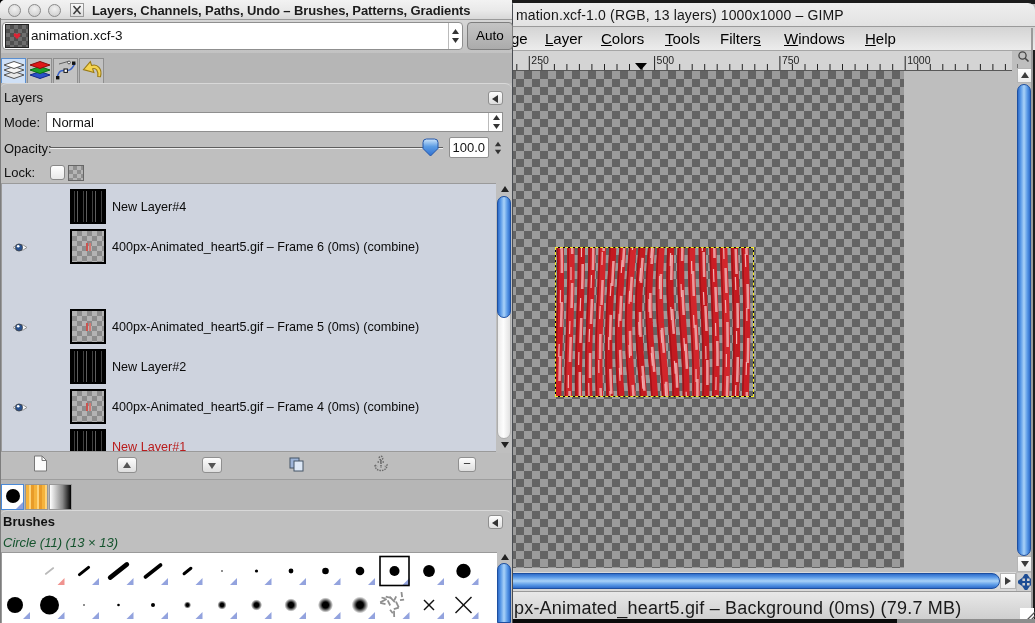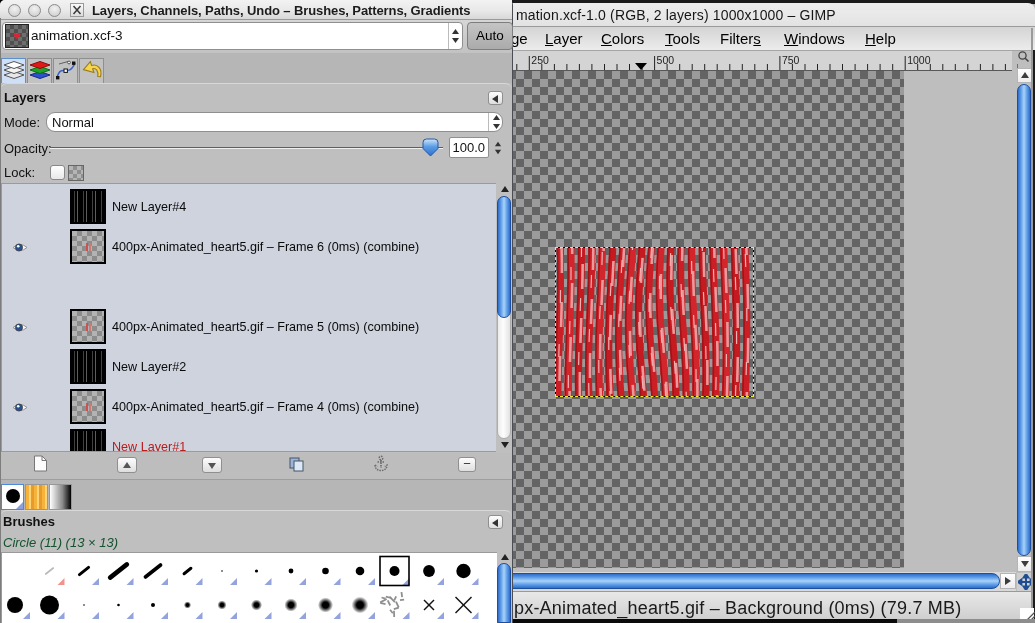--- a/index.html
+++ b/index.html
@@ -18,21 +18,21 @@
 .tri-d{width:0;height:0;border-left:4px solid transparent;border-right:4px solid transparent;border-top:6px solid #222}
 .tri-l{width:0;height:0;border-top:4px solid transparent;border-bottom:4px solid transparent;border-right:6px solid #333}
 .tri-r{width:0;height:0;border-top:4px solid transparent;border-bottom:4px solid transparent;border-left:6px solid #333}
 .lbl{font-size:13px;color:#111}
 svg{display:block}
 </style></head><body>
 
 <div id="main">
  <div class="abs" style="left:0;top:0;width:595px;height:4px;background:#1c1c1c"></div>
  <div class="abs" style="left:0;top:3px;width:595px;height:24px;background:linear-gradient(#efefef,#e2e2e2);border-bottom:1px solid #9a9a9a;border-radius:0 7px 0 0">
-  <div class="abs" style="left:76px;top:4px;font-size:14px;font-weight:500;letter-spacing:0.15px;color:#161616;white-space:nowrap">mation.xcf-1.0 (RGB, 2 layers) 1000x1000 – GIMP</div>
+  <div class="abs" style="left:76px;top:4px;font-size:14px;font-weight:500;letter-spacing:0.15px;color:#161616;white-space:nowrap">mation.xcf-1.0 (RGB, 13 layers) 1000x1000 – GIMP</div>
  </div>
  <div class="abs" style="left:0;top:27px;width:595px;height:24px;background:linear-gradient(#d4d4d4,#ececec);border-bottom:1px solid #a5a5a5"></div>
  <div class="abs" style="top:30px;left:46px;font-size:15px;color:#000">Image</div>
  <div class="abs" style="top:30px;left:105px;font-size:15px;color:#000"><u>L</u>ayer</div>
  <div class="abs" style="top:30px;left:161px;font-size:15px;color:#000"><u>C</u>olors</div>
  <div class="abs" style="top:30px;left:225px;font-size:15px;color:#000"><u>T</u>ools</div>
  <div class="abs" style="top:30px;left:280px;font-size:15px;color:#000">Filter<u>s</u></div>
  <div class="abs" style="top:30px;left:344px;font-size:15px;color:#000"><u>W</u>indows</div>
  <div class="abs" style="top:30px;left:425px;font-size:15px;color:#000"><u>H</u>elp</div>
 
@@ -289,27 +289,27 @@
         <circle cx="15" cy="3.5" r="1.4" fill="#fff" stroke="#333" stroke-width="0.8"></circle>
       </svg>
     </div>
  <div class="abs" style="left:79px;top:58px;width:25px;height:25px;background:#c2c2c2;border:1px solid #8f8f8f;border-bottom:none">
       <svg width="24" height="23" viewBox="0 0 24 23">
         <path d="M6,20 C1.5,13 5,6.5 11,6.5 L11,2.5 L20,8 L11,14 L11,10 C7.5,10 6,14 8.5,19 Z" fill="#f5d44f" stroke="#9a7b16" stroke-width="1.1" transform="translate(24,0) scale(-1,1) rotate(18 12 11)"></path>
       </svg>
     </div>
 
  <div class="abs" style="left:0;top:83px;width:512px;height:370px;background:#bfbfbf;border-radius:7px 7px 0 0;border-top:1px solid #d8d8d8"></div>
- <div class="abs" style="left:4px;top:90px;font-size:13px;font-weight:700;color:#111">Layers</div>
+ <div class="abs" style="left:4px;top:90px;font-size:13px;font-weight:400;color:#111">Layers</div>
  <div class="abs btn" style="left:488px;top:91px;width:15px;height:14px">
       <div class="tri-l" style="margin:3px 0 0 3px"></div>
     </div>
 
  <div class="abs lbl" style="left:4px;top:115px">Mode:</div>
- <div class="abs" style="left:46px;top:112px;width:457px;height:20px;background:#fff;border:1px solid #8f8f8f;border-radius:9px">
+ <div class="abs" style="left:46px;top:112px;width:457px;height:20px;background:#fff;border:1px solid #8f8f8f;border-radius:0">
     <div class="abs" style="left:5px;top:2px;font-size:13px;color:#111">Normal</div>
     <div class="abs" style="left:441px;top:0;width:1px;height:18px;background:#bbb"></div>
  </div>
  <svg width="9" height="14" viewBox="0 0 9 14" style="position:absolute;left:492px;top:115px">
       <polygon points="4.5,0 1,5 8,5" fill="#333"></polygon>
       <polygon points="4.5,14 1,9 8,9" fill="#333"></polygon>
     </svg>
 
  <div class="abs lbl" style="left:4px;top:141px">Opacity:</div>
  <div class="abs" style="left:50px;top:147px;width:393px;height:2px;background:#5e5e5e;border-bottom:1px solid #f0f0f0"></div>

